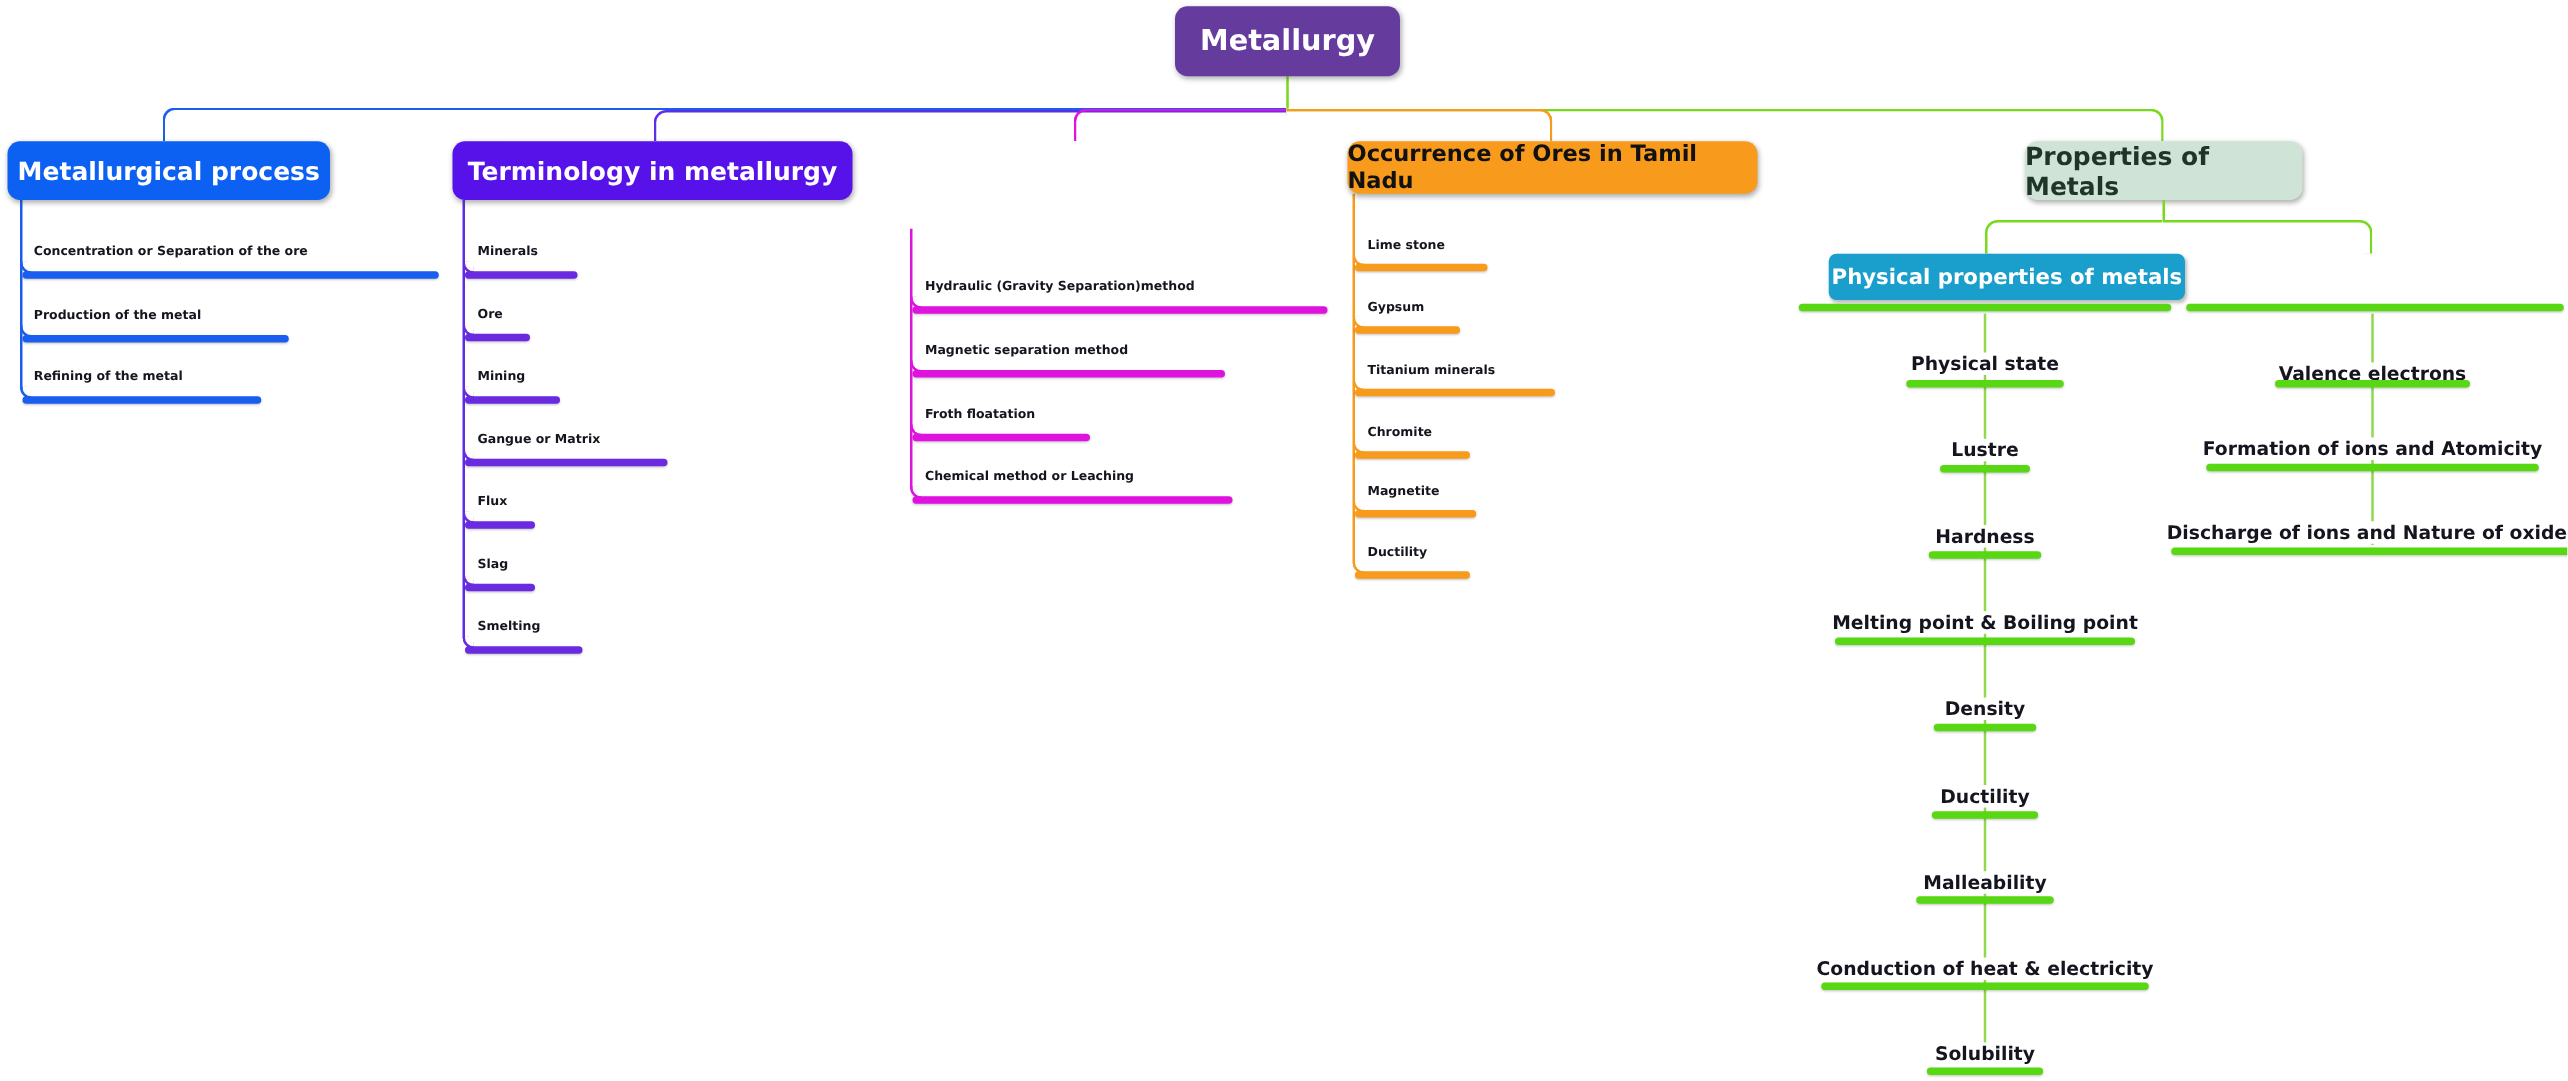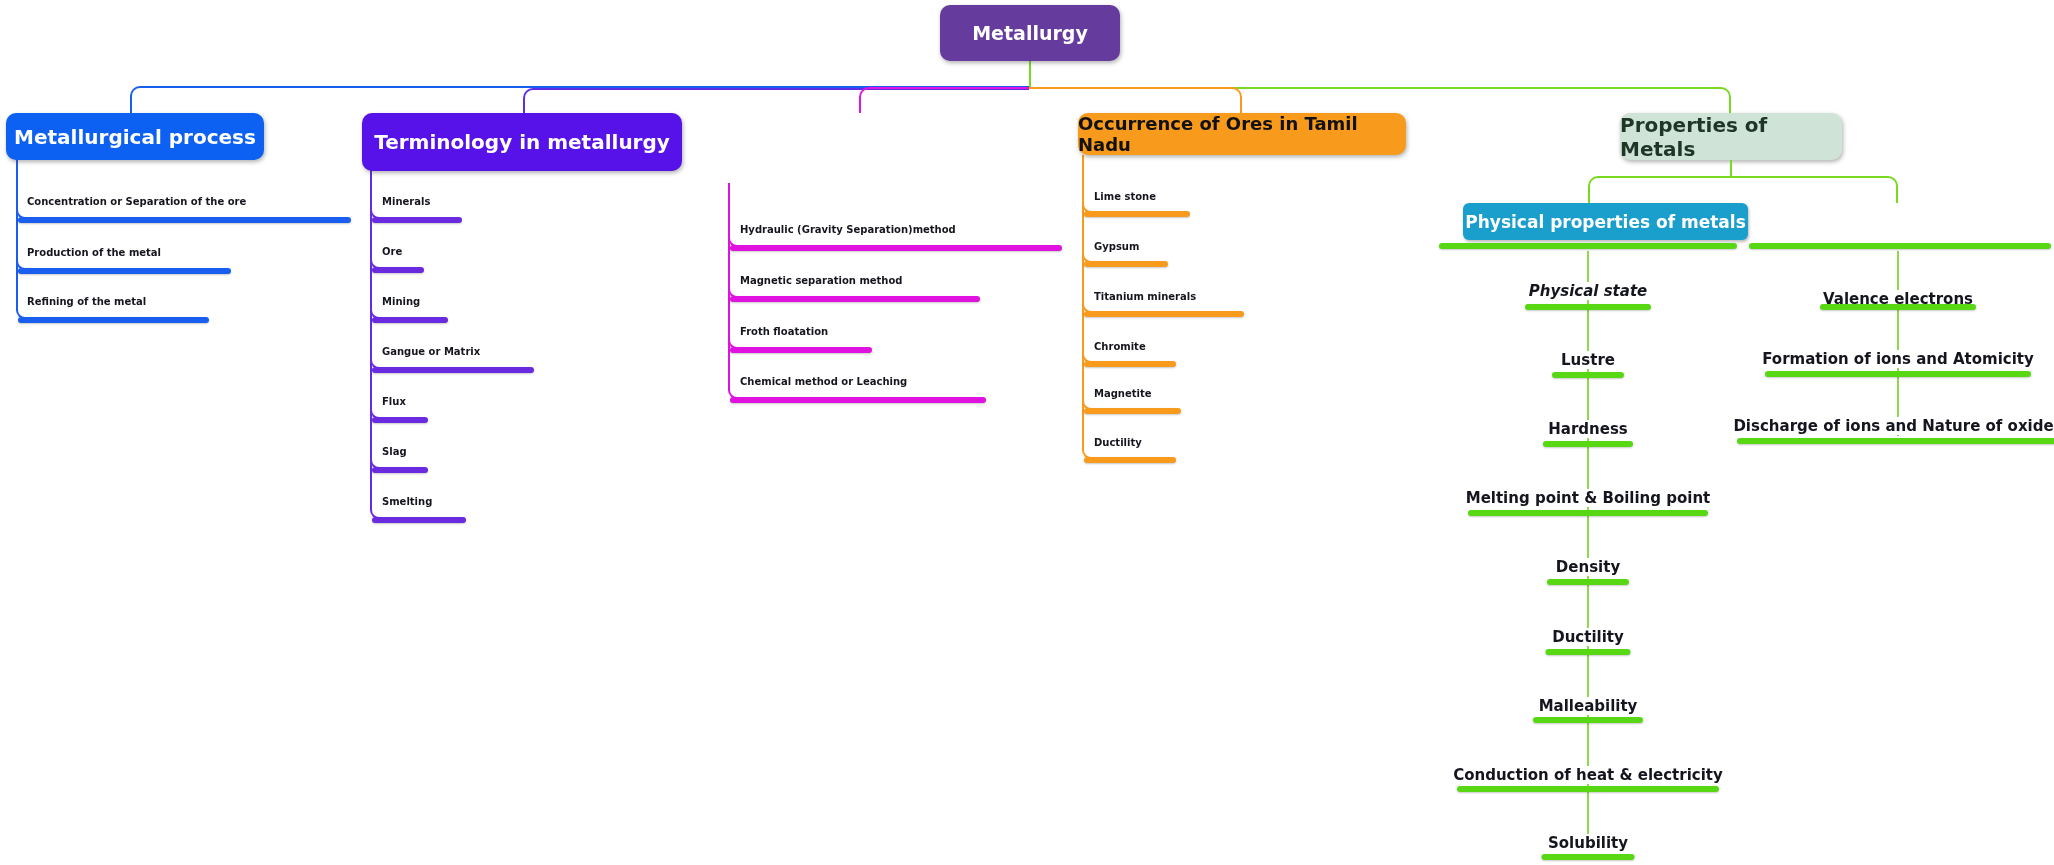--- a/index.html
+++ b/index.html
@@ -1,21 +1,21 @@
 <!DOCTYPE html>
 <html><head>
 <meta charset="utf-8">
 <style>
   html,body{margin:0;padding:0;background:#fff;}
   .canvas{position:relative;width:2054px;height:865px;background:#ffffff;overflow:hidden;
           font-family:"DejaVu Sans","Liberation Sans",sans-serif;}
   
   .node{position:absolute;display:flex;align-items:center;justify-content:center;
         font-weight:bold;border-radius:10px;box-shadow:1px 2px 4px rgba(60,60,60,.4);box-sizing:border-box;}
-  .root{font-size:19px;color:#fff;background:#653c9e;}
+  .root{font-size:23px;color:#fff;background:#653c9e;}
   .head{font-size:20px;color:#fff;}
   .subhead{position:absolute;display:flex;align-items:center;justify-content:center;font-weight:bold;
            font-size:17px;border-radius:6px;box-shadow:1px 2px 3px rgba(60,60,60,.35);box-sizing:border-box;margin-left:17px;}
   
   .hl{position:absolute;box-sizing:border-box;}
   .spine{position:absolute;width:2px;}
   .vline{position:absolute;width:2px;background:#8fd94f;}
   .elbow{position:absolute;width:9px;height:10px;border-left:2px solid;border-bottom:2px solid;
          border-bottom-left-radius:9px;box-sizing:border-box;}
   
@@ -46,21 +46,21 @@
   <div class="clabel" style="left:27px;top:193px;">Concentration or Separation of the ore</div>
   <div class="ul" style="left:18px;top:217px;width:333px;background:#1a5ef0;"></div>
   <div class="elbow" style="left:16px;top:260px;border-color:#1a5ef0;"></div>
   <div class="clabel" style="left:27px;top:244px;">Production of the metal</div>
   <div class="ul" style="left:18px;top:268px;width:213px;background:#1a5ef0;"></div>
   <div class="elbow" style="left:16px;top:309px;border-color:#1a5ef0;"></div>
   <div class="clabel" style="left:27px;top:293px;">Refining of the metal</div>
   <div class="ul" style="left:18px;top:317px;width:191px;background:#1a5ef0;"></div>
 
   <div class="spine" style="left:370px;top:160px;height:351px;background:#5d2de8;"></div>
-  <div class="node head" style="left:362px;top:113px;width:320px;height:58px;background:#5711e9;">Terminology in metallurgy</div>
+  <div class="node head" style="left:362px;top:113px;width:320px;height:47px;background:#5711e9;">Terminology in metallurgy</div>
   <div class="elbow" style="left:370px;top:209px;border-color:#6a2be0;"></div>
   <div class="clabel" style="left:382px;top:193px;">Minerals</div>
   <div class="ul" style="left:372px;top:217px;width:90px;background:#6a2be0;"></div>
   <div class="elbow" style="left:370px;top:259px;border-color:#6a2be0;"></div>
   <div class="clabel" style="left:382px;top:243px;">Ore</div>
   <div class="ul" style="left:372px;top:267px;width:52px;background:#6a2be0;"></div>
   <div class="elbow" style="left:370px;top:309px;border-color:#6a2be0;"></div>
   <div class="clabel" style="left:382px;top:293px;">Mining</div>
   <div class="ul" style="left:372px;top:317px;width:76px;background:#6a2be0;"></div>
   <div class="elbow" style="left:370px;top:359px;border-color:#6a2be0;"></div>
@@ -112,21 +112,21 @@
   <div class="ul" style="left:1084px;top:457px;width:92px;background:#f89b1d;"></div>
 
   <div class="node head" style="left:1620px;top:113px;width:222px;height:47px;background:#cfe3d6;color:#1f3528;">Properties of Metals</div>
   <div class="hl" style="left:1730px;top:160px;width:2px;height:17px;background:#79d91e;"></div>
   <div class="hl" style="left:1588px;top:176px;width:142px;height:27px;border-top:2px solid #79d91e;border-left:2px solid #79d91e;border-top-left-radius:10px;"></div>
   <div class="hl" style="left:1730px;top:176px;width:168px;height:27px;border-top:2px solid #79d91e;border-right:2px solid #79d91e;border-top-right-radius:10px;"></div>
 
   <div class="vline" style="left:1587px;top:251px;height:601px;"></div>
   <div class="subhead" style="left:1446px;top:203px;width:285px;height:37px;background:#1a9ecb;color:#ffffff;">Physical properties of metals</div>
   <div class="pul" style="left:1588px;top:243px;width:298px;"></div>
-  <div class="plabel" style="left:1588px;top:282px;font-style:italic;">Physical state</div>
+  <div class="plabel" style="left:1588px;top:282px;">Physical state</div>
   <div class="pul" style="left:1588px;top:304px;width:126px;"></div>
   <div class="plabel" style="left:1588px;top:351px;">Lustre</div>
   <div class="pul" style="left:1588px;top:372px;width:72px;"></div>
   <div class="plabel" style="left:1588px;top:420px;">Hardness</div>
   <div class="pul" style="left:1588px;top:441px;width:90px;"></div>
   <div class="plabel" style="left:1588px;top:489px;">Melting point &amp; Boiling point</div>
   <div class="pul" style="left:1588px;top:510px;width:240px;"></div>
   <div class="plabel" style="left:1588px;top:558px;">Density</div>
   <div class="pul" style="left:1588px;top:579px;width:82px;"></div>
   <div class="plabel" style="left:1588px;top:628px;">Ductility</div>

